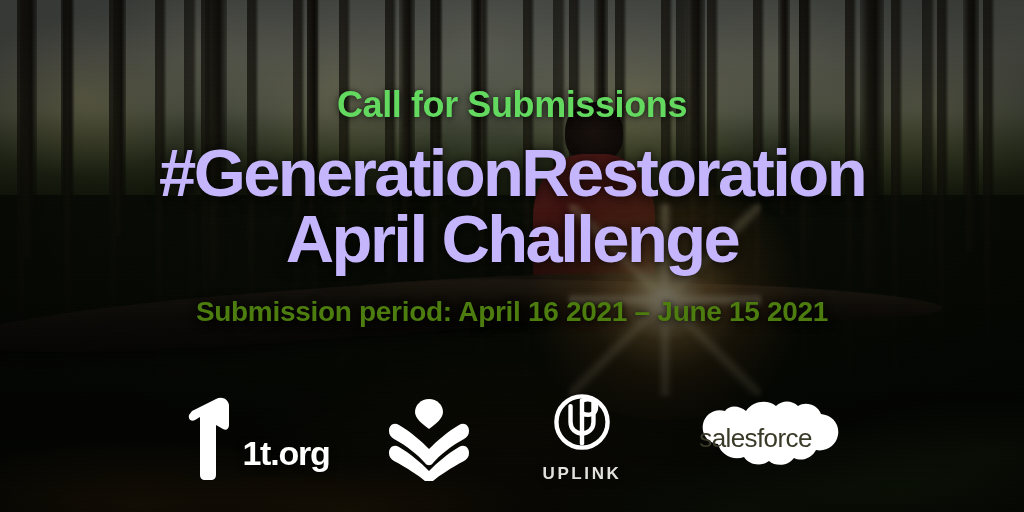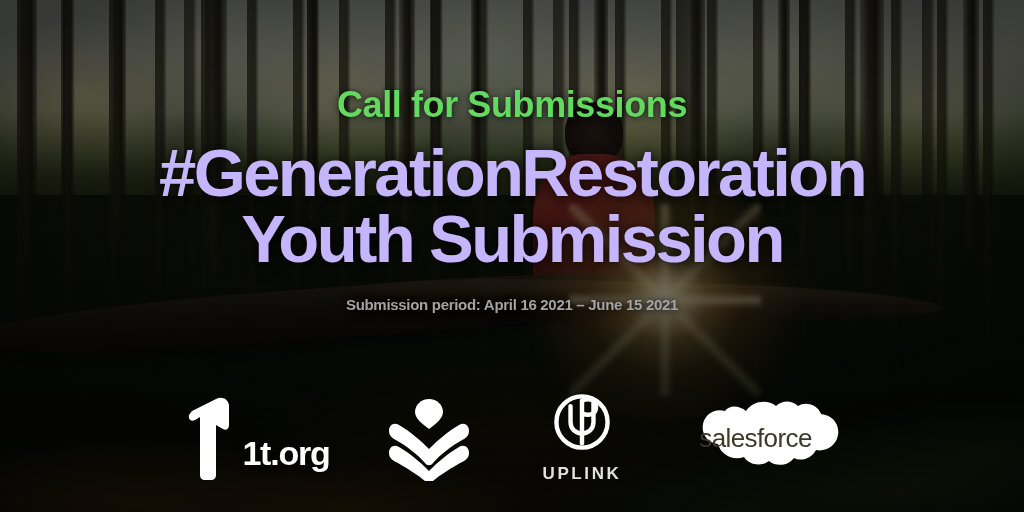--- a/index.html
+++ b/index.html
@@ -167,22 +167,22 @@
     font-weight:bold;
     font-size:67px;
     line-height:.99;
     letter-spacing:-2.6px;
     text-shadow:0 3px 16px rgba(0,0,0,.62), 0 0 6px rgba(0,0,0,.40);
   }
   .title .l2 { display:block; }
 
   .dates {
     margin-top:24px;
-    font-size:15px; font-weight:bold; letter-spacing:-0.3px;
-    color:#a3a3a3;
+    font-size:28px; font-weight:bold; letter-spacing:-0.3px;
+    color:#4d7c0f;
     text-shadow:0 2px 10px rgba(0,0,0,.70), 0 0 5px rgba(0,0,0,.5);
   }
 
   
   .logos {
     position:absolute; left:0; right:0; top:392px;
     display:flex; align-items:center; justify-content:center;
     gap:46px;
   }
   .logo { position:relative; display:flex; align-items:center; justify-content:center; }
@@ -255,21 +255,21 @@
     <div class="scrim"></div>
     <div class="grain"></div>
   </div>
 
   <div class="content">
 
     <div class="eyebrow">Call for Submissions</div>
 
     <div class="title">
       <span class="l1">#GenerationRestoration</span>
-      <span class="l2">Youth Submission</span>
+      <span class="l2">April Challenge</span>
     </div>
 
     <div class="dates">Submission period: April 16 2021 – June 15 2021</div>
   </div>
 
   <div class="logos">
 
     <div class="logo logo-1t">
       <div class="onet-wrap">
         <svg width="66" height="86" viewBox="0 0 66 86">

